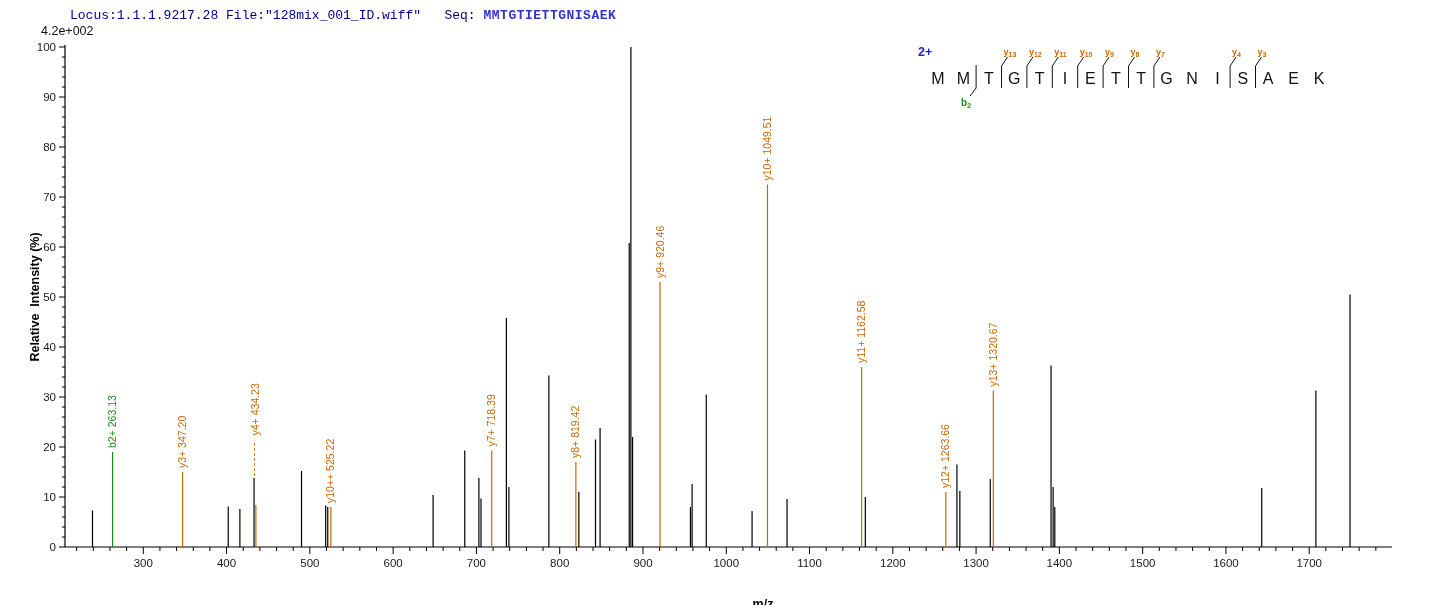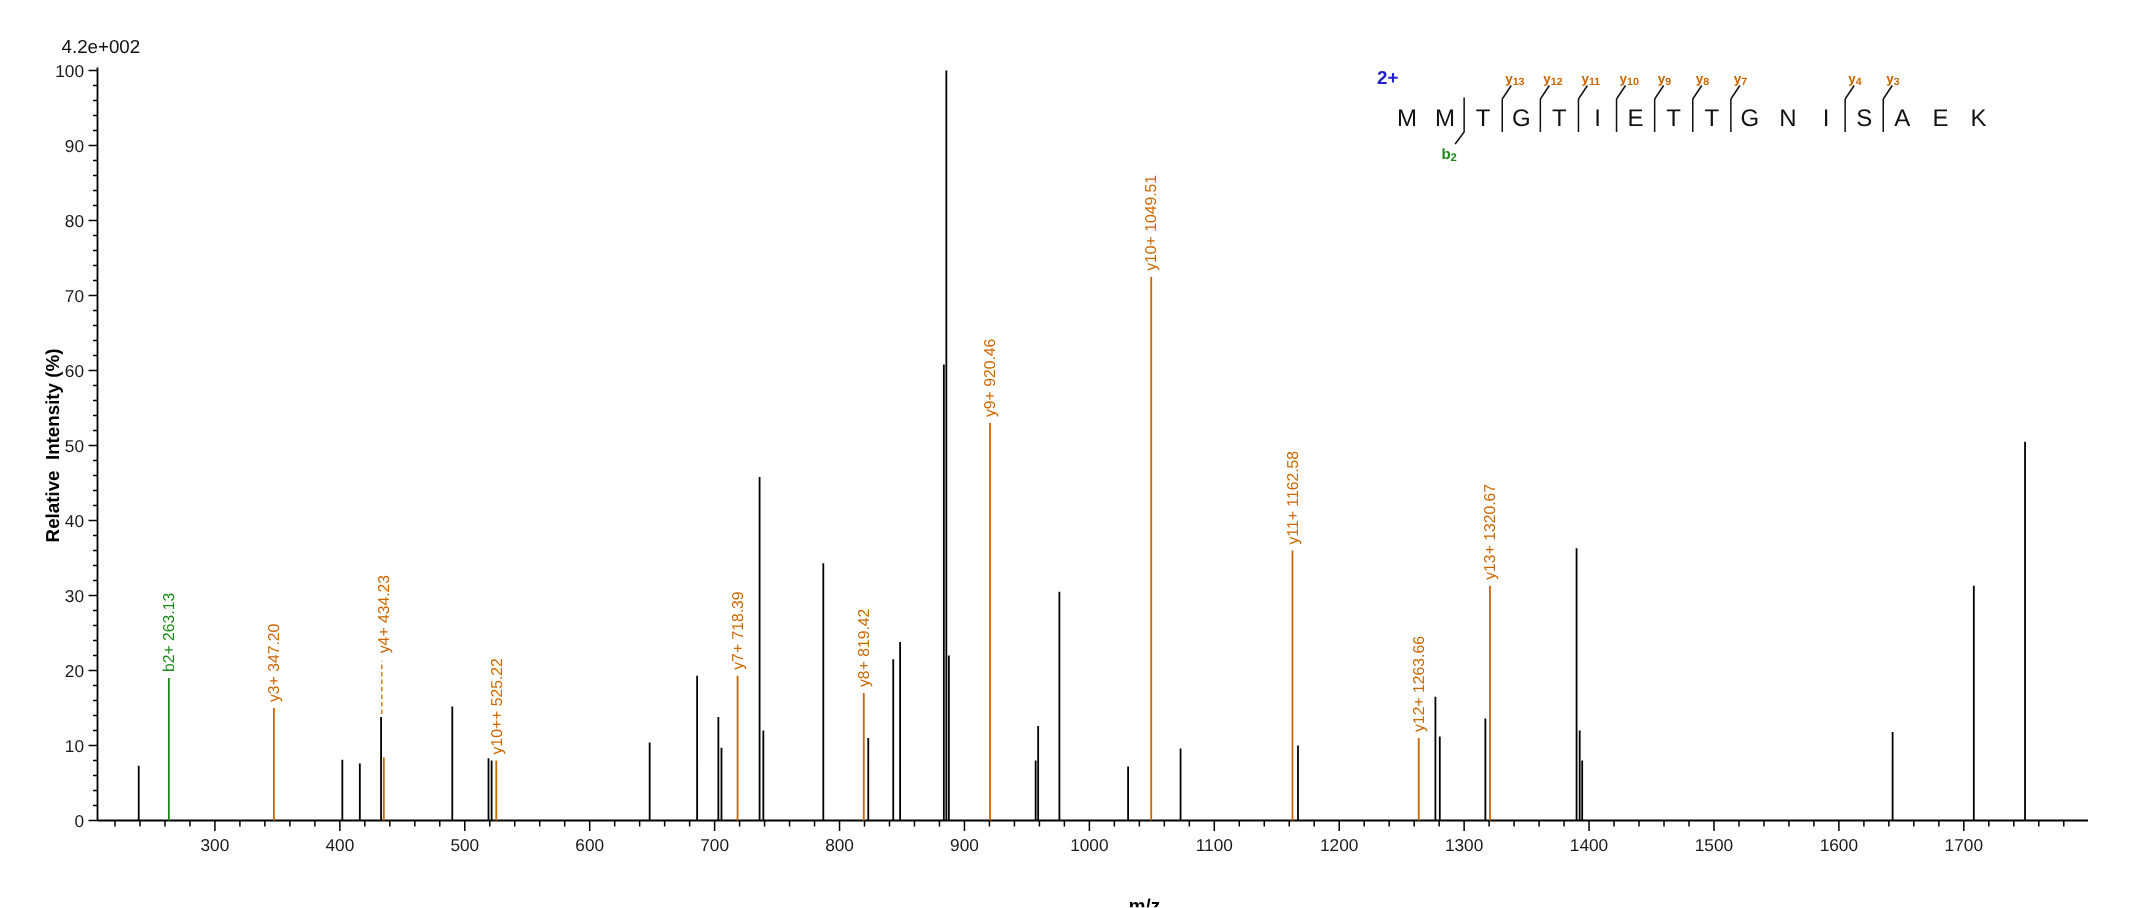--- a/index.html
+++ b/index.html
@@ -25,20 +25,21 @@
   }
   .charge{
     position:absolute;left:918px;top:45px;font-weight:bold;font-size:12.5px;color:#2222cc;
   }
   svg#plot{position:absolute;left:0;top:0;}
 </style>
 </head>
 <body>
 
 <div class="canvas">
+  <div class="header"><span>Locus:1.1.1.9217.28 File:"128mix_001_ID.wiff"</span><span>   </span><span class="seq-label">Seq:</span><span> </span><span class="seq-value">MMTGTIETTGNISAEK</span></div>
 
   <div class="scale-label">4.2e+002</div>
   <div class="ylabel">Relative  Intensity (%)</div>
   <div class="xlabel">m/z</div>
   <div class="charge">2+</div>
 
   <svg id="plot" width="1436" height="605" viewBox="0 0 1436 605">
       <line x1="65" y1="45" x2="65" y2="547" stroke="#000000" stroke-width="1.2"></line>
       <line x1="65" y1="547" x2="1392" y2="547" stroke="#000000" stroke-width="1.2"></line>
       <line x1="59" y1="547" x2="65" y2="547" stroke="#000000" stroke-width="1"></line>

